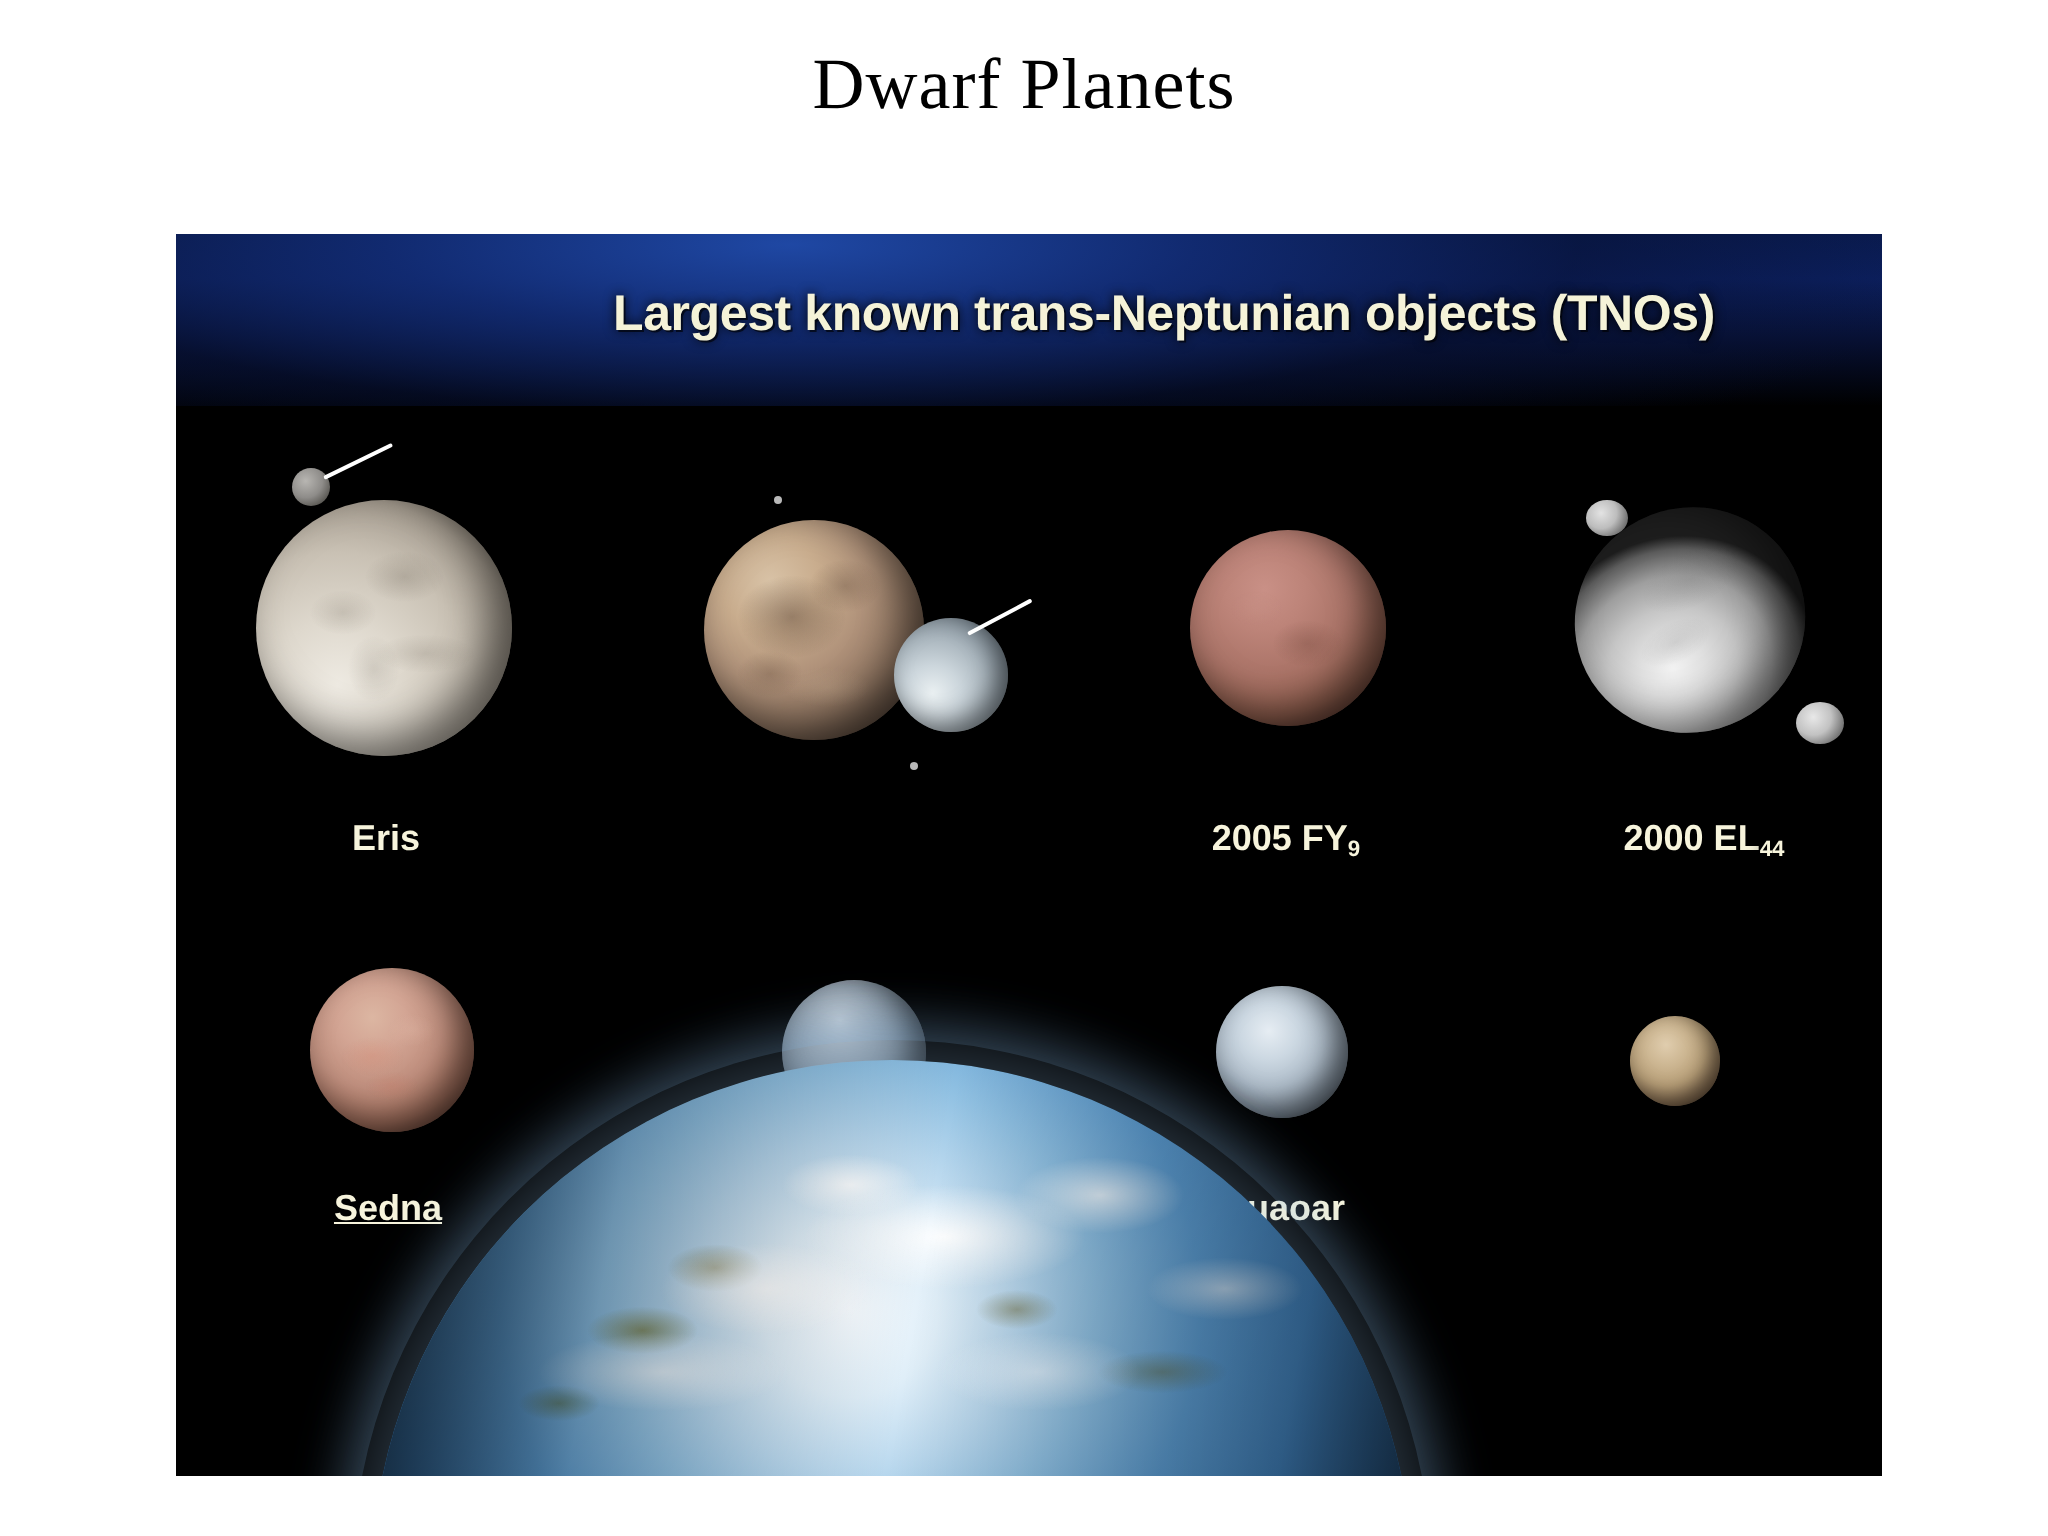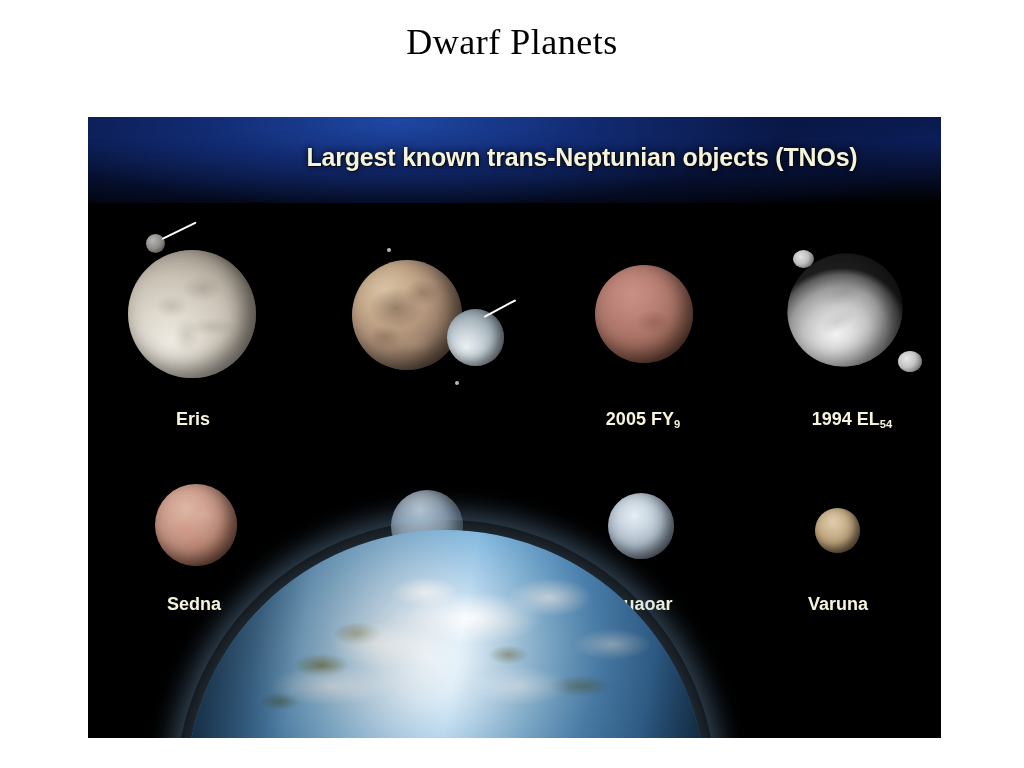--- a/index.html
+++ b/index.html
@@ -295,35 +295,34 @@
   <div class="body" id="fy9-body" style="left:507px; top:148px;">
     <div id="fy9-texture"></div>
   </div>
   <div class="label row-label" style="left:465px; top:292px; width:180px;"><span>2005 FY</span><sub>9</sub></div>
 
   <div class="body" id="el61-body" style="left:699px; top:137px;">
     <div id="el61-inner"></div>
   </div>
   <div class="body" id="el61-moon-1" style="left:705px; top:133px;"></div>
   <div class="body" id="el61-moon-2" style="left:810px; top:234px;"></div>
-  <div class="label row-label" style="left:674px; top:292px; width:180px;"><span>1994 EL</span><sub>54</sub></div>
+  <div class="label row-label" style="left:674px; top:292px; width:180px;"><span>2000 EL</span><sub>44</sub></div>
 
   <div class="body" id="sedna-body" style="left:67px; top:367px;">
     <div id="sedna-texture"></div>
   </div>
-  <div class="label row-label" style="left:16px; top:477px; width:180px;">Sedna</div>
+  <div class="label row-label" style="left:16px; top:477px; width:180px;text-decoration:underline;">Sedna</div>
 
   <div class="body" id="orcus-body" style="left:303px; top:373px;"></div>
   <div class="label row-label" style="left:251px; top:477px; width:180px;">Orcus</div>
 
   <div class="body" id="quaoar-body" style="left:520px; top:376px;"></div>
   <div class="label row-label" style="left:463px; top:477px; width:180px;">Quaoar</div>
 
   <div class="body" id="varuna-body" style="left:727px; top:391px;"></div>
-  <div class="label row-label" style="left:660px; top:477px; width:180px;">Varuna</div>
 
   <div id="earth-atmosphere" style="left:88px; top:403px;"></div>
   <div id="earth-limb" style="left:98px; top:413px;">
     <div id="earth-land"></div>
     <div id="earth-clouds"></div>
     <div id="earth-terminator"></div>
   </div>
 
 </div>
 

